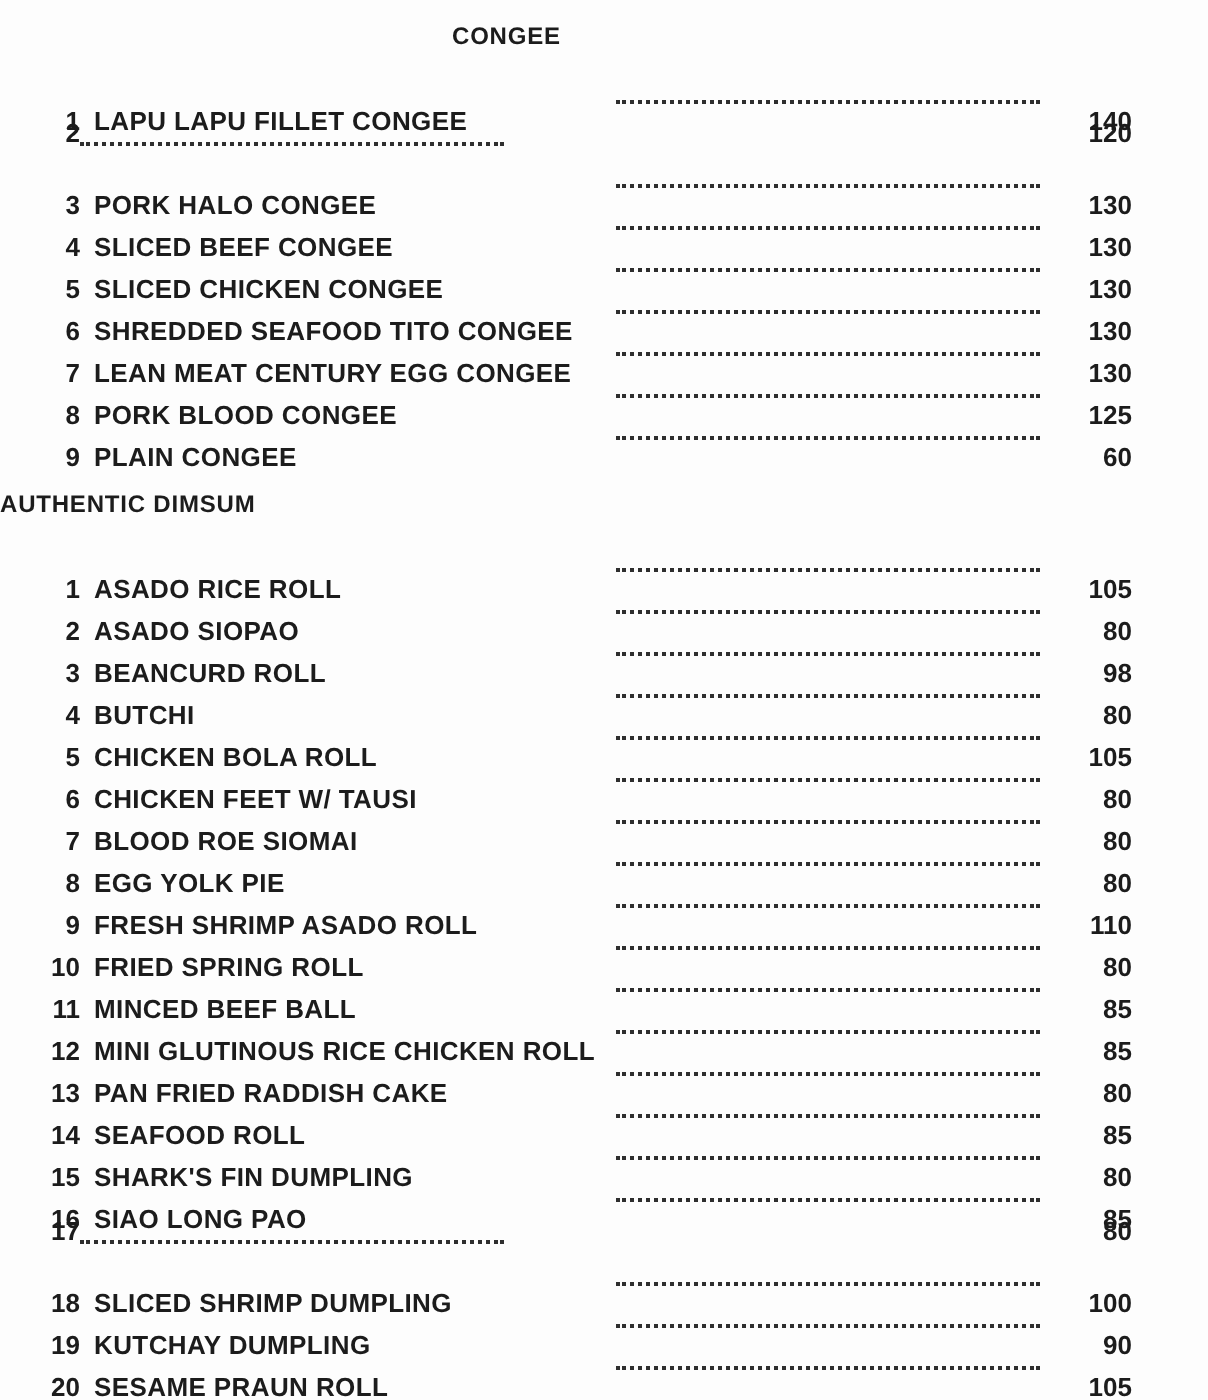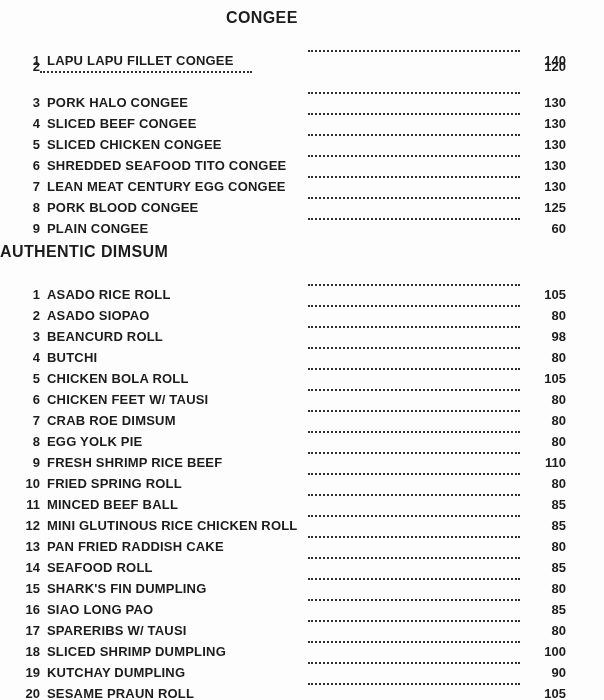--- a/index.html
+++ b/index.html
@@ -14,21 +14,21 @@
     color: #1c1c1c;
     overflow: hidden;
   }
   .page {
     width: 604px;
     height: 700px;
     padding-top: 6px;
     box-sizing: border-box;
   }
   .sec-header {
-    font-size: 16px;
+    font-size: 12px;
     font-weight: 700;
     letter-spacing: 0.4px;
     line-height: 20px;
     margin: 0;
     display: inline-block;
   }
   .sec-congee .sec-header { margin-left: 226px; margin-top: 2px; }
   .sec-dimsum .sec-header { }
   .sec-congee { margin-bottom: 18px; }
   .rows { margin-top: 7px; }
@@ -166,33 +166,33 @@
           <span class="price">105</span>
         </div>
         <div class="row">
           <span class="num">6</span>
           <span class="nm">CHICKEN FEET W/ TAUSI</span>
           <span class="leader"></span>
           <span class="price">80</span>
         </div>
         <div class="row">
           <span class="num">7</span>
-          <span class="nm">CRAB ROE DIMSUM</span>
+          <span class="nm">BLOOD ROE SIOMAI</span>
           <span class="leader"></span>
           <span class="price">80</span>
         </div>
         <div class="row">
           <span class="num">8</span>
           <span class="nm">EGG YOLK PIE</span>
           <span class="leader"></span>
           <span class="price">80</span>
         </div>
         <div class="row">
           <span class="num">9</span>
-          <span class="nm">FRESH SHRIMP RICE BEEF</span>
+          <span class="nm">FRESH SHRIMP ASADO ROLL</span>
           <span class="leader"></span>
           <span class="price">110</span>
         </div>
         <div class="row">
           <span class="num">10</span>
           <span class="nm">FRIED SPRING ROLL</span>
           <span class="leader"></span>
           <span class="price">80</span>
         </div>
         <div class="row">
@@ -226,21 +226,20 @@
           <span class="price">80</span>
         </div>
         <div class="row">
           <span class="num">16</span>
           <span class="nm">SIAO LONG PAO</span>
           <span class="leader"></span>
           <span class="price">85</span>
         </div>
         <div class="row">
           <span class="num">17</span>
-          <span class="nm">SPARERIBS W/ TAUSI</span>
           <span class="leader"></span>
           <span class="price">80</span>
         </div>
         <div class="row">
           <span class="num">18</span>
           <span class="nm">SLICED SHRIMP DUMPLING</span>
           <span class="leader"></span>
           <span class="price">100</span>
         </div>
         <div class="row">

